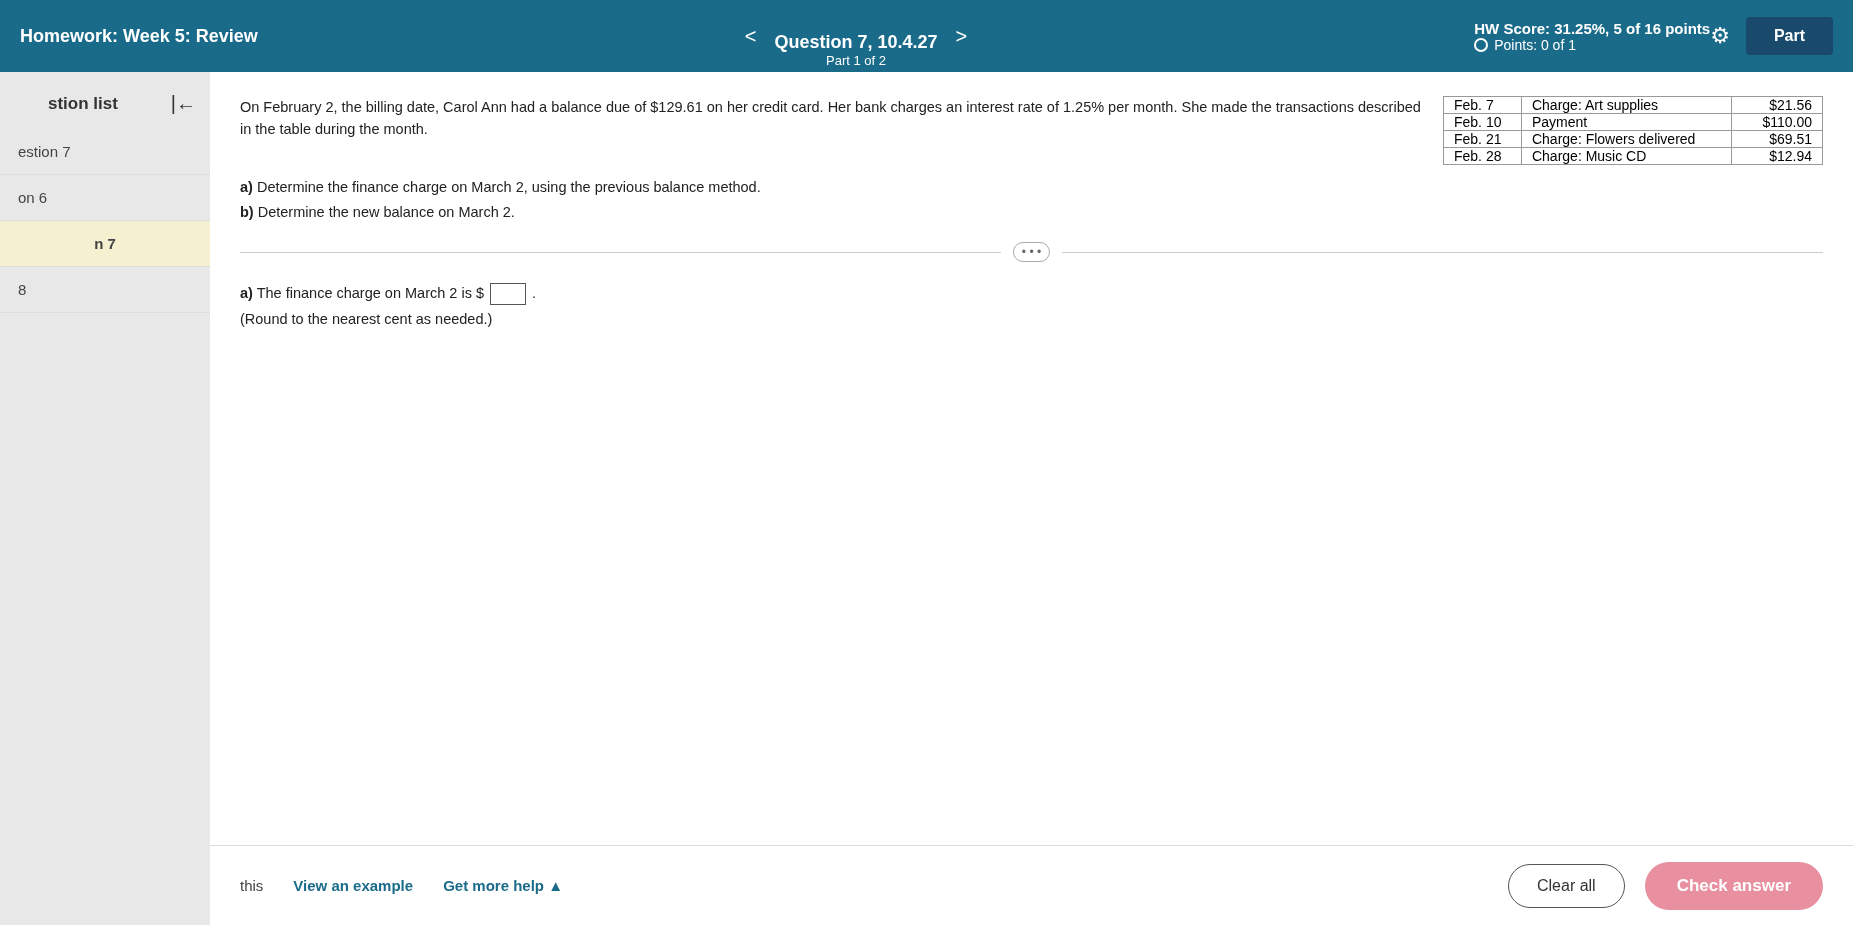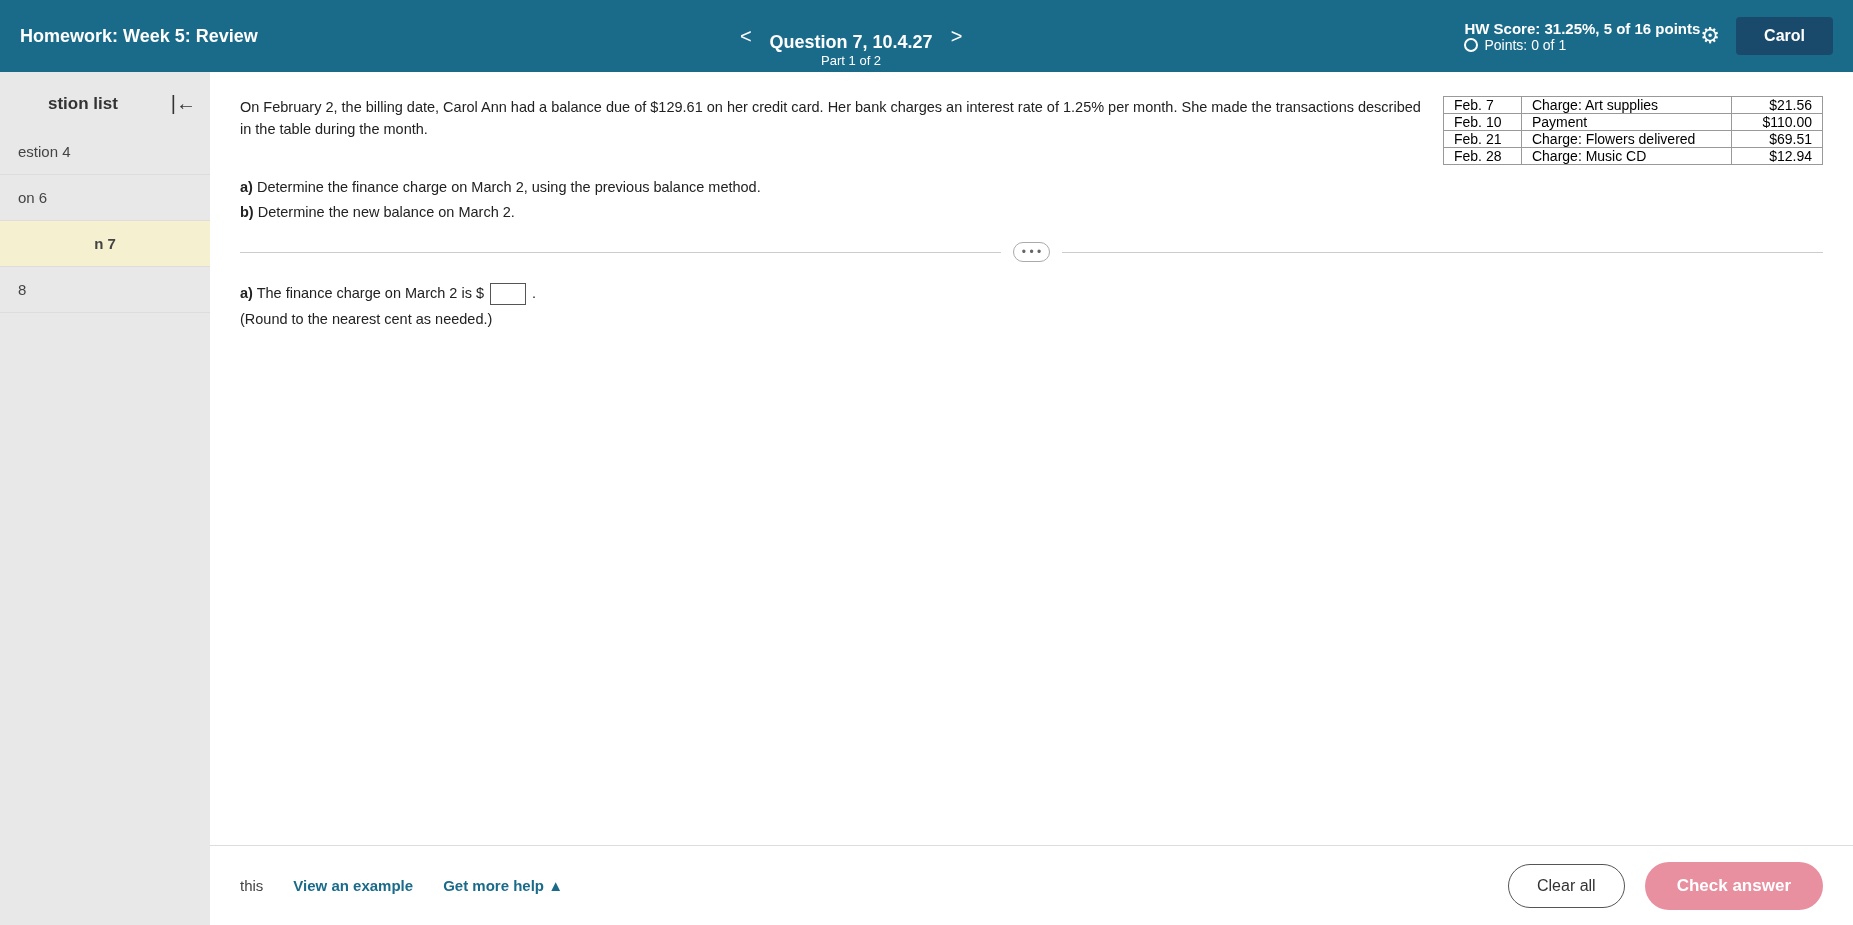--- a/index.html
+++ b/index.html
@@ -294,33 +294,33 @@
   </div>
   <div class="header-score-section">
     <span class="hw-score">HW Score: 31.25%, 5 of 16 points</span>
     <div class="points-row">
       <span class="circle-icon"></span>
       <span>Points: 0 of 1</span>
     </div>
   </div>
   <div class="header-right">
     <button class="gear-icon-btn">⚙</button>
-    <button class="save-button">Carol</button>
+    <button class="save-button">Part</button>
   </div>
 </div>
 
 <div class="main-area">
 
   <div class="sidebar">
     <div class="sidebar-header">
       <span>stion list</span>
       <button class="sidebar-collapse-btn">|←</button>
     </div>
     <div class="sidebar-item">
-      <span>estion 4</span>
+      <span>estion 7</span>
     </div>
     <div class="sidebar-item">
       <span>on 6</span>
     </div>
     <div class="sidebar-item active">
       <span>n 7</span>
     </div>
     <div class="sidebar-item">
       <span>8</span>
     </div>

